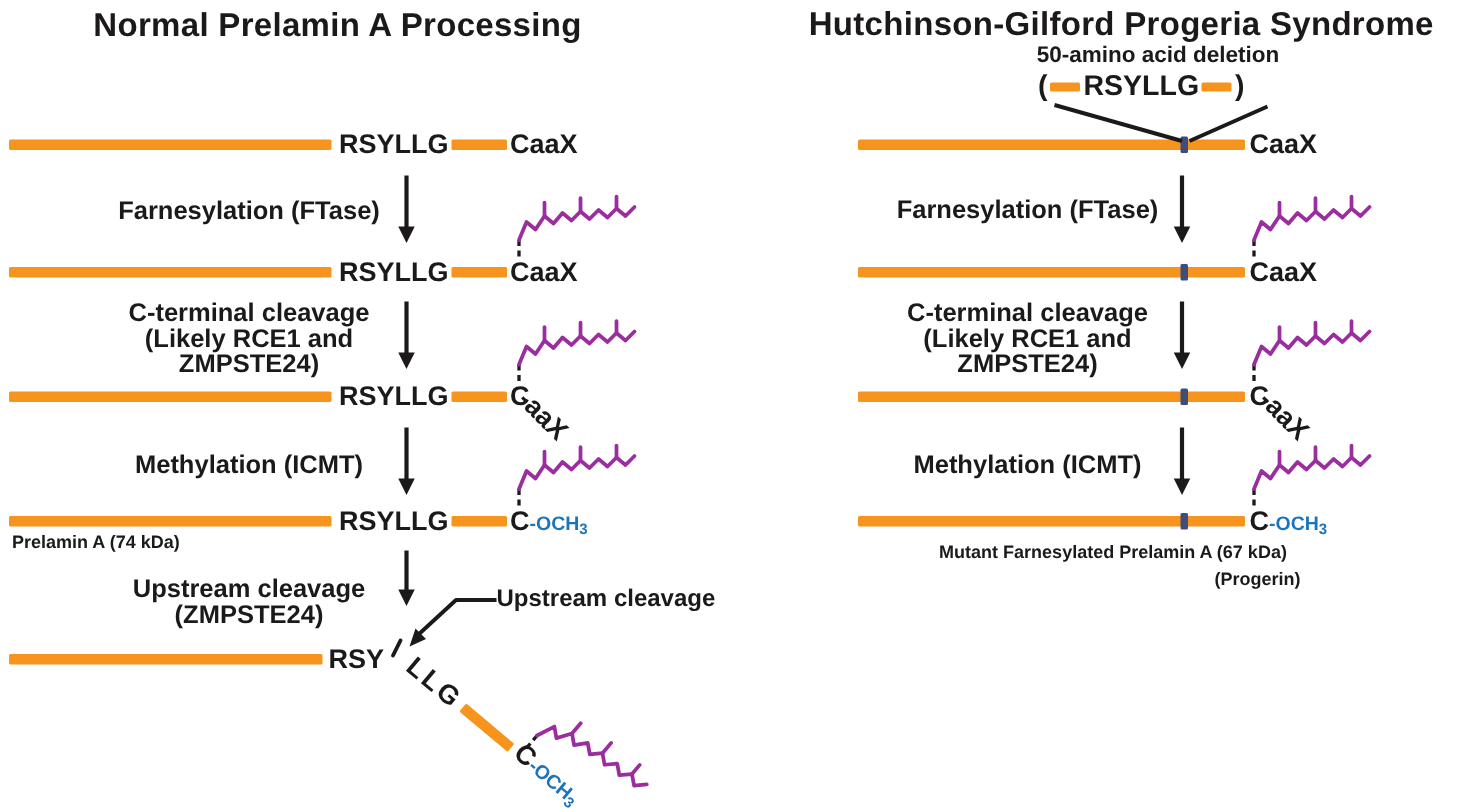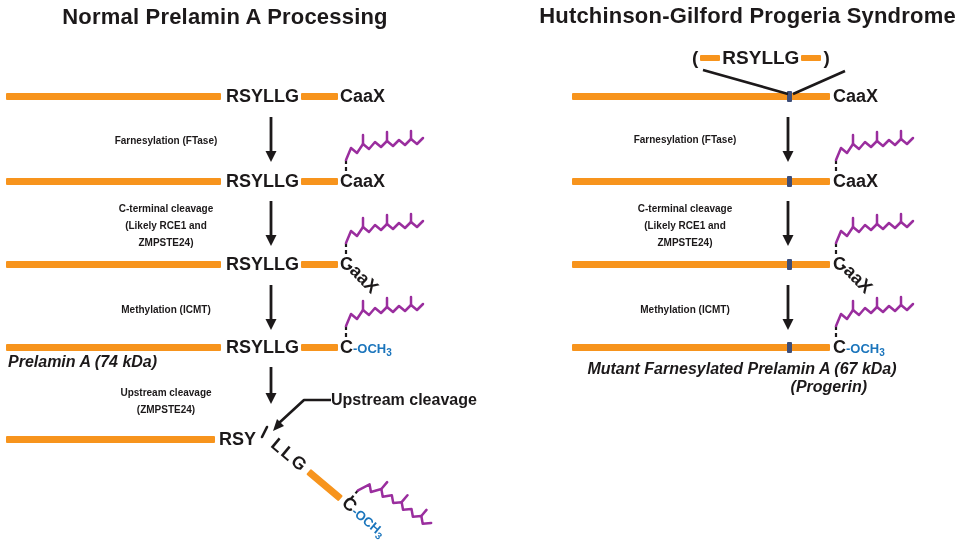--- a/index.html
+++ b/index.html
@@ -5,23 +5,23 @@
   html,body{margin:0;padding:0;background:#ffffff;}
   #canvas{
     position:relative;width:975px;height:541px;background:#ffffff;
     font-family:"Liberation Sans",sans-serif;font-weight:bold;color:#1c191a;
     overflow:hidden;
   }
   .abs{position:absolute;white-space:nowrap;}
   .title{font-size:22px;text-align:center;letter-spacing:0.2px;}
   .bar{position:absolute;height:7px;background:#F7941D;border-radius:1px;}
   .bar-label{font-size:18px;line-height:19px;}
-  .step{font-size:10px;line-height:17px;text-align:center;}
+  .step{font-size:17px;line-height:17px;text-align:center;}
   .step .ln{display:block;}
-  .caption{font-size:16px;line-height:17px;font-style:italic;}
+  .caption{font-size:12px;line-height:17px;}
   .tick{position:absolute;width:5px;height:11px;background:#3E4E78;border-radius:1px;}
   .blue{color:#1B75BC;}
   .och{font-size:13px;}
   .sub{font-size:10px;position:relative;top:3px;}
   .rot45{transform:rotate(45deg);transform-origin:0 0;}
   .farn{position:absolute;width:90px;height:42px;overflow:visible;}
   .del-label{font-size:15px;text-align:center;}
   .paren-row{display:flex;align-items:center;font-size:19px;line-height:22px;}
   .dash{width:20px;height:6px;background:#F7941D;margin:0 2px;border-radius:1px;display:inline-block;}
   #overlay{position:absolute;left:0;top:0;pointer-events:none;}
@@ -107,20 +107,21 @@
       <span class="frag-bar"></span>
       <span class="bar-label"><span>C</span><span class="blue och">-OCH</span><span class="blue sub">3</span></span>
     </div>
     <svg class="farn" style="left:90px;top:-37px;" viewBox="0 0 90 42">
         <use href="#farnesyl-def"></use>
       </svg>
   </div>
 
   <div class="abs title" style="left:520px;top:3px;width:455px;">Hutchinson-Gilford Progeria Syndrome</div>
 
+  <div class="abs del-label" style="left:672px;top:28px;width:200px;">50-amino acid deletion</div>
   <div class="abs paren-row" style="left:692px;top:47px;">
     <span>(</span>
     <span class="dash"></span>
     <span>RSYLLG</span>
     <span class="dash"></span>
     <span>)</span>
   </div>
 
   <div class="bar" style="left:572px;top:93px;width:258px;"></div>
   <div class="tick" style="left:787px;top:91px;"></div>

